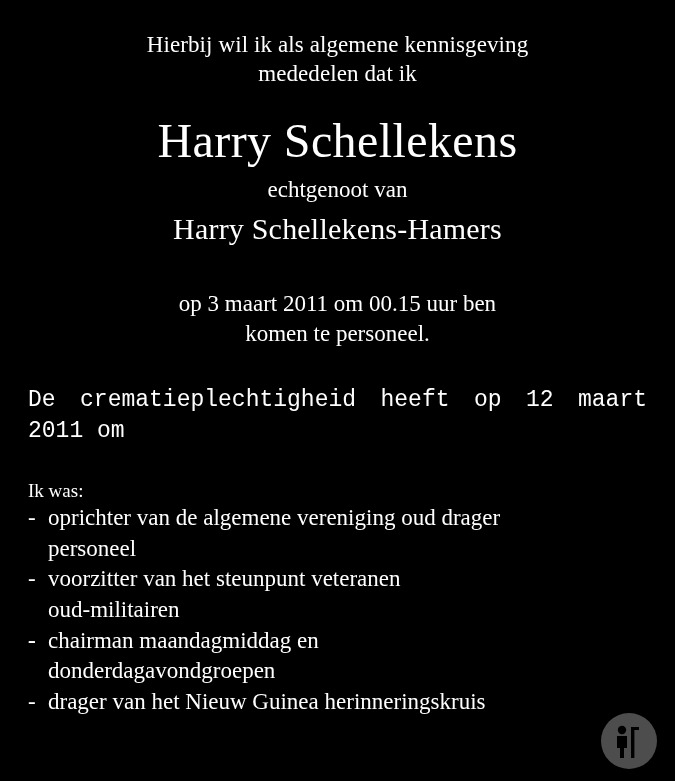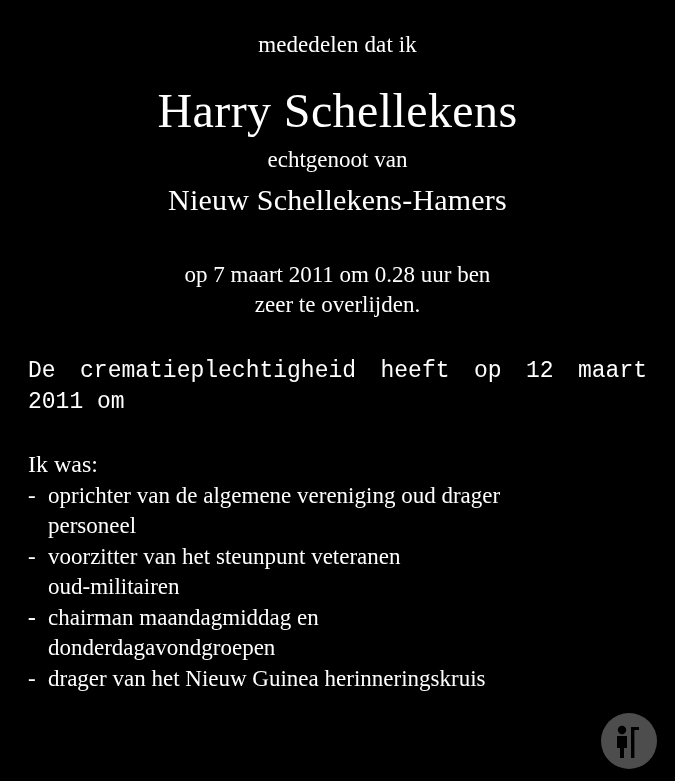--- a/index.html
+++ b/index.html
@@ -69,21 +69,21 @@
     line-height: 1.36;
     margin: 36px 0 0 0;
     text-align: justify;
     text-justify: inter-word;
     font-family: Liberation Mono, monospace;
   }
   .ceremony-inner {
     display: block;
   }
   .roles-heading {
-    font-size: 24px;
+    font-size: 19px;
     line-height: 1.35;
     margin: 30px 0 0 0;
   }
   ul.roles {
     list-style: none;
     margin: 0;
     padding: 0;
     font-size: 23px;
     line-height: 1.33;
   }
@@ -112,32 +112,33 @@
   .logo svg {
     display: block;
   }
 </style>
 </head>
 <body>
 
 <div class="card">
 
   <div class="intro">
+    <span class="intro-line">Hierbij wil ik als algemene kennisgeving</span>
     <span class="intro-line">mededelen dat ik</span>
   </div>
 
   <div class="name">Harry Schellekens</div>
 
   <div class="spouse-label">echtgenoot van</div>
 
-  <div class="spouse-name">Nieuw Schellekens-Hamers</div>
+  <div class="spouse-name">Harry Schellekens-Hamers</div>
 
   <div class="when">
-    <span class="when-line">op 7 maart 2011 om 0.28 uur ben</span>
-    <span class="when-line">zeer te overlijden.</span>
+    <span class="when-line">op 3 maart 2011 om 00.15 uur ben</span>
+    <span class="when-line">komen te personeel.</span>
   </div>
 
   <div class="ceremony">
     <span class="ceremony-inner">De crematieplechtigheid heeft op 12 maart 2011 om</span>
   </div>
 
   <div class="roles-heading">Ik was:</div>
 
   <ul class="roles">
     <li>

